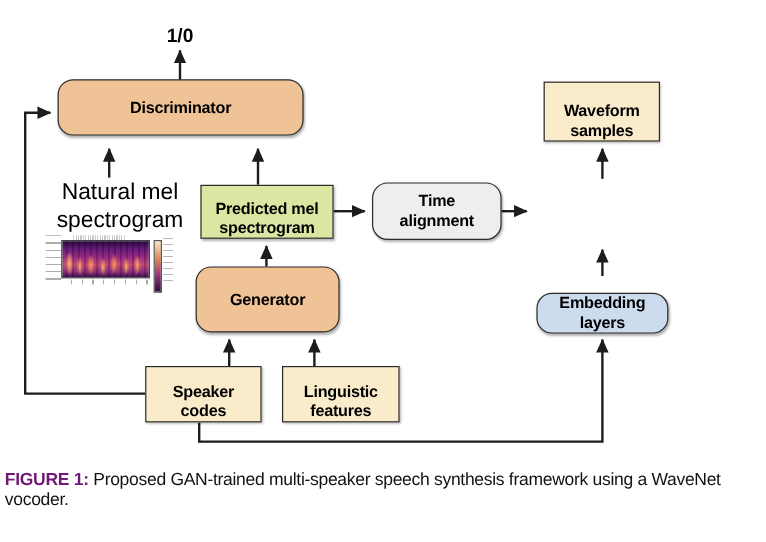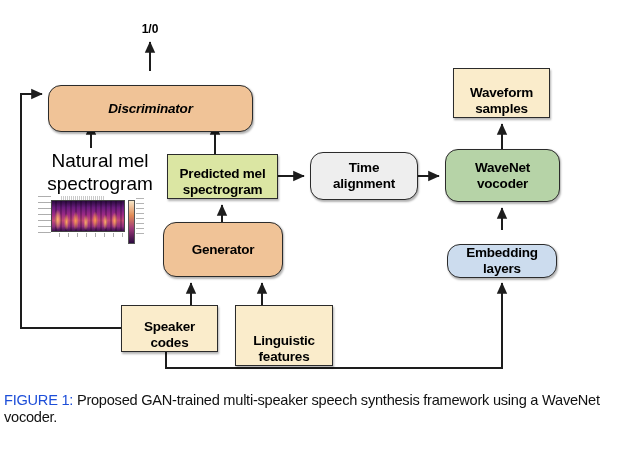--- a/index.html
+++ b/index.html
@@ -39,40 +39,40 @@
     font-weight:bold;
     font-size:13.5px;
     line-height:1.18;
     letter-spacing:-0.2px;
     box-shadow:1px 1.5px 2px rgba(0,0,0,0.30);
   }
   .node .lbl{display:block;padding:0 4px;}
   .rounded{border-radius:13px;}
   .sharp{border-radius:0;align-items:flex-end;}
 
-  .n-discriminator{left:48px;top:85px;width:205px;height:47px;background:#f0c397;font-style:italic;}
+  .n-discriminator{left:48px;top:66px;width:205px;height:47px;background:#f0c397;}
   .n-predicted   {left:167px;top:154px;width:111px;height:45px;background:#dbe6a3;}
   .n-time        {left:310px;top:152px;width:108px;height:48px;background:#eeeeee;}
   .n-wavenet     {left:445px;top:149px;width:115px;height:53px;background:#b6d3a7;}
   .n-waveform    {left:453px;top:68px;width:97px;height:50px;background:#faeccb;}
   .n-embedding   {left:447px;top:230px;width:110px;height:34px;background:#ccdcee;margin-top:14px;}
   .n-generator   {left:163px;top:222px;width:120px;height:55px;background:#f0c397;}
   .n-speaker     {left:121px;top:305px;width:97px;height:47px;background:#faeccb;}
-  .n-linguistic  {left:235px;top:305px;width:98px;height:61px;background:#faeccb;}
+  .n-linguistic  {left:235px;top:305px;width:98px;height:47px;background:#faeccb;}
 
   
   .freetext{
     position:absolute;
     color:#000;
     text-align:center;
     font-weight:bold;
   }
   .t-onezero{
     left:118px;top:22px;width:64px;
-    font-size:12px;
+    font-size:16px;
   }
   .t-natural{
     left:40px;top:150px;width:120px;
     font-size:19px;
     font-weight:normal;
     line-height:1.2;
   }
 
   
   .spec-wrap{
@@ -137,22 +137,22 @@
   #caption{
     position:absolute;
     left:4px;top:392px;
     width:630px;
     font-size:14.6px;
     line-height:1.16;
     color:#111;
     letter-spacing:-0.25px;
   }
   #caption .figlabel{
-    color:#1d4ed8;
-    font-weight:normal;
+    color:#701a75;
+    font-weight:bold;
   }
   #caption .captext{font-weight:normal;}
 </style>
 </head>
 <body>
 
 <div id="figure">
 
   <div id="diagram">
 
@@ -217,26 +217,20 @@
       </span>
     </div>
 
     <div class="node rounded n-time">
       <span class="lbl">
         <span>Time</span><br>
         <span>alignment</span>
       </span>
     </div>
 
-    <div class="node rounded n-wavenet">
-      <span class="lbl">
-        <span>WaveNet</span><br>
-        <span>vocoder</span>
-      </span>
-    </div>
 
     <div class="node sharp n-waveform">
       <span class="lbl">
         <span>Waveform</span><br>
         <span>samples</span>
       </span>
     </div>
 
     <div class="node rounded n-embedding">
       <span class="lbl">

